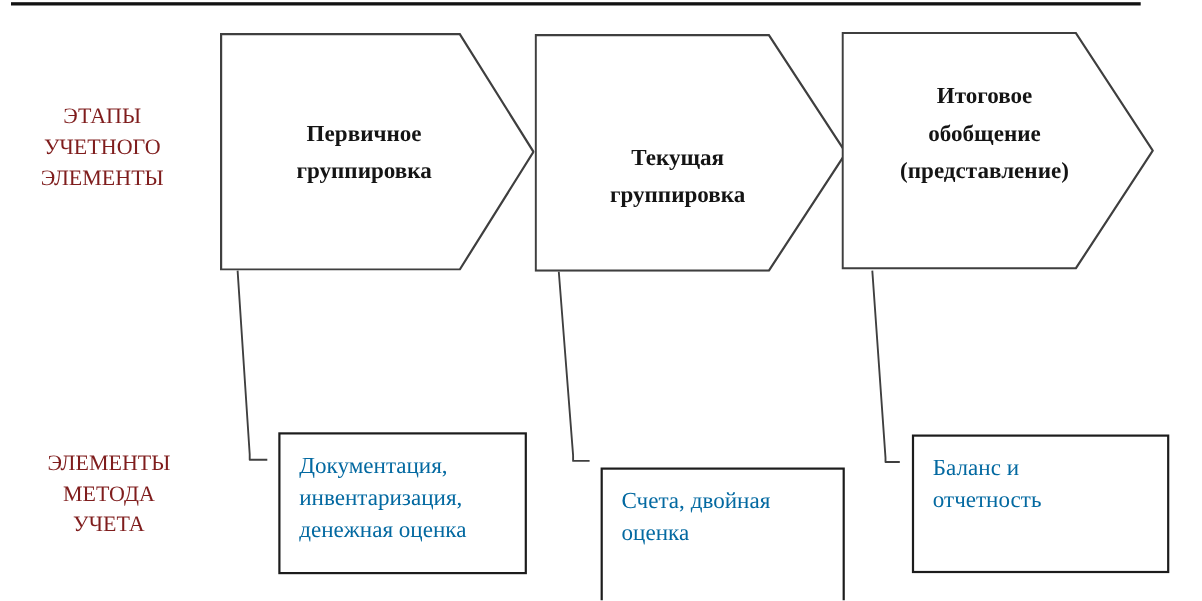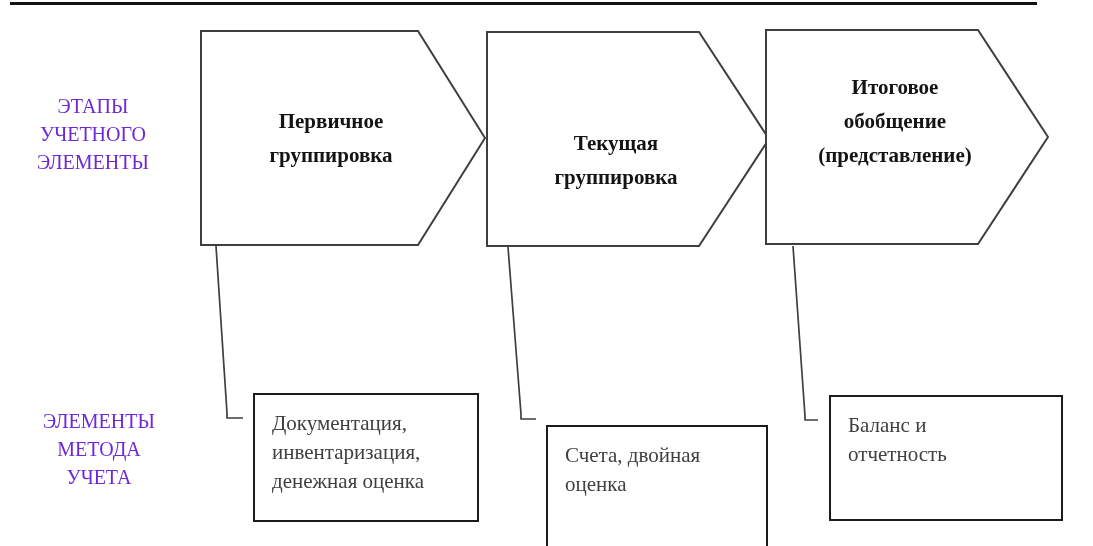--- a/index.html
+++ b/index.html
@@ -10,36 +10,36 @@
     font-family:"Liberation Serif","DejaVu Serif",serif;
     color:#161616;
     overflow:hidden;
   }
   .top-rule{
     position:absolute;left:10px;top:2px;width:1027px;height:3px;
     background:#121212;
   }
   .side-label{
     position:absolute;text-align:center;
-    font-size:20px;line-height:28px;color:#6d28d9;
+    font-size:20px;line-height:28px;color:#7f1d1d;
   }
   .side-label div{white-space:nowrap;}
   .stage{position:absolute;}
   .stage svg{position:absolute;left:0;top:0;display:block;}
   .stage-text{
     position:absolute;left:0;top:0;right:0;bottom:0;
     display:flex;flex-direction:column;justify-content:center;align-items:center;
     font-weight:bold;font-size:21px;line-height:34px;text-align:center;
     padding-right:24px;box-sizing:border-box;color:#141414;
   }
   .stage-text.lifted{padding-bottom:32px;}
   .mbox{
     position:absolute;background:#ffffff;border:2px solid #1c1c1c;
     box-sizing:border-box;font-size:21px;line-height:29px;
-    padding:14px 8px 0 17px;color:#404040;
+    padding:14px 8px 0 17px;color:#0369a1;
   }
   .connector-layer{position:absolute;left:0;top:0;pointer-events:none;}
 </style>
 </head>
 <body>
 
 <div class="canvas">
 
   <div class="top-rule"></div>
 

